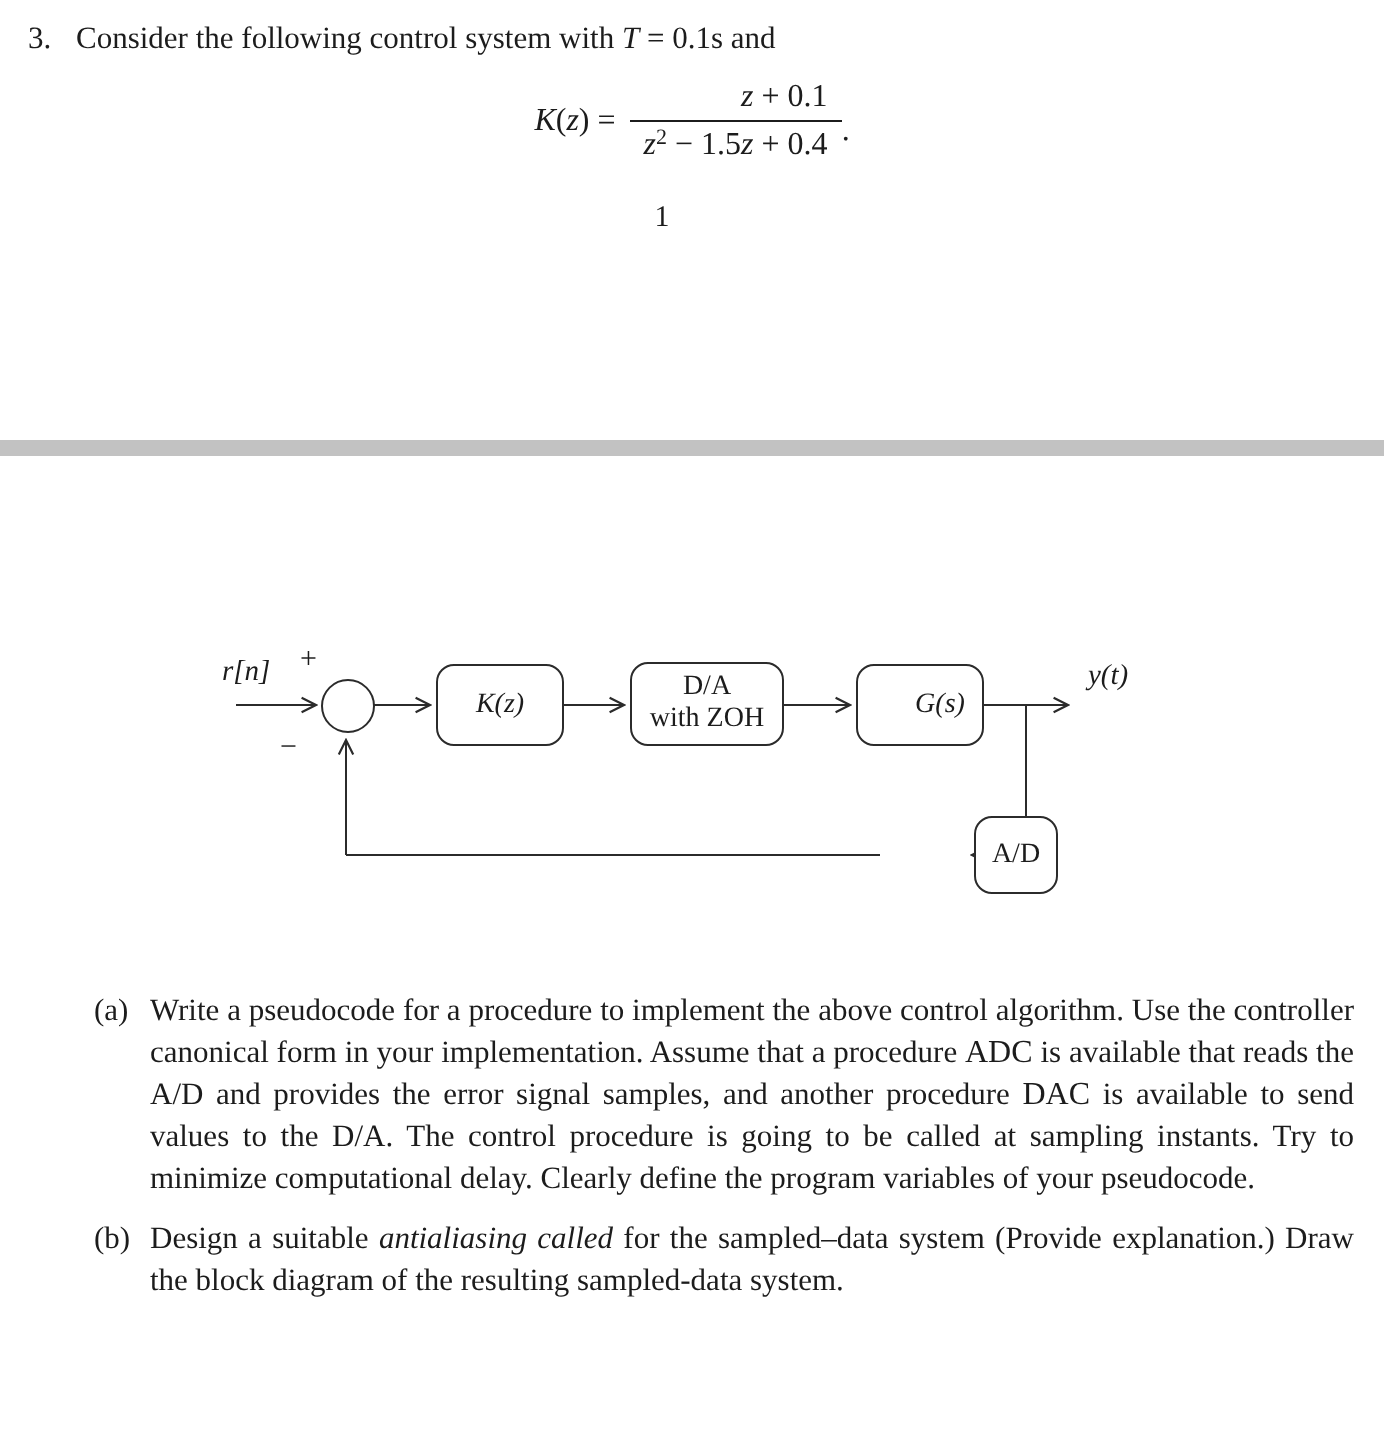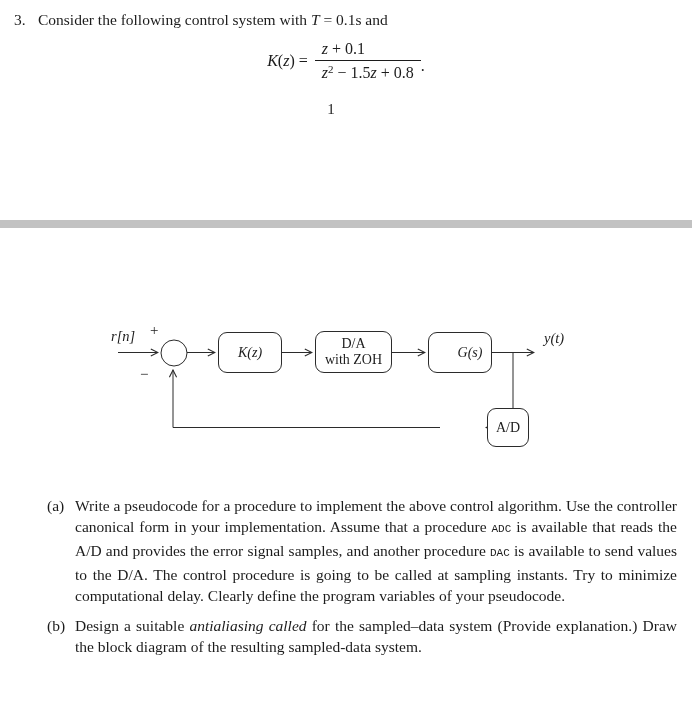--- a/index.html
+++ b/index.html
@@ -11,21 +11,21 @@
   }
   .page{position:relative;width:692px;height:715px;overflow:hidden;background:#ffffff;}
 
   
   .heading{position:absolute;top:11px;left:14px;font-size:15.5px;display:flex;white-space:pre;}
   .heading .pnum{width:24px;flex:none;}
 
   
   .formula-row{position:absolute;top:40px;left:0;width:692px;display:flex;justify-content:center;}
   .formula{display:inline-flex;align-items:center;font-size:16px;}
-  .frac{display:inline-block;text-align:left;margin-left:7px;}
+  .frac{display:inline-block;text-align:right;margin-left:7px;}
   .frac .num{display:block;padding:0 7px 2px;border-bottom:1px solid #1c1c1c;}
   .frac .den{display:block;padding:2px 7px 0;}
   .period{align-self:flex-end;margin-bottom:7px;}
 
   
   .page-number{position:absolute;top:101px;left:0;width:662px;text-align:center;font-size:15px;}
 
   
   .divider{position:absolute;top:220px;left:0;width:692px;height:8px;}
 
@@ -52,39 +52,39 @@
   
   .parts{position:absolute;top:495px;left:47px;width:630px;font-size:15.5px;line-height:21px;}
   .part{display:flex;}
   .part + .part{margin-top:9px;}
   .part-label{width:28px;flex:none;}
   .part-text{flex:1;text-align:justify;}
 
   
   .seg-n{}
   .seg-i{font-style:italic;}
-  .seg-m{font-family:Liberation Mono, monospace;font-size:11px;}
+  .seg-m{font-family:Liberation Serif, serif;font-size:16px;}
   .seg-sup{font-size:11px;vertical-align:5px;}
 </style>
 </head>
 <body style="background: rgb(255, 255, 255); color: rgb(28, 28, 28);">
 
 <div class="page">
 
   <div class="heading">
     <span class="pnum">3.</span>
     <span><span class="seg-n">Consider the following control system with </span><span class="seg-i">T</span><span class="seg-n"> = 0.1s and</span></span>
   </div>
 
   <div class="formula-row">
     <span class="formula">
       <span><span class="seg-i">K</span><span class="seg-n">(</span><span class="seg-i">z</span><span class="seg-n">) = </span></span>
       <span class="frac">
         <span class="num"><span class="seg-i">z</span><span class="seg-n"> + 0.1</span></span>
-        <span class="den"><span class="seg-i">z</span><span class="seg-sup">2</span><span class="seg-n"> − 1.5</span><span class="seg-i">z</span><span class="seg-n"> + 0.8</span></span>
+        <span class="den"><span class="seg-i">z</span><span class="seg-sup">2</span><span class="seg-n"> − 1.5</span><span class="seg-i">z</span><span class="seg-n"> + 0.4</span></span>
       </span>
       <span class="period">.</span>
     </span>
   </div>
 
   <div class="page-number">1</div>
 
   <div class="divider" style="background: rgb(194, 194, 194);"></div>
 
   <div class="diagram">

